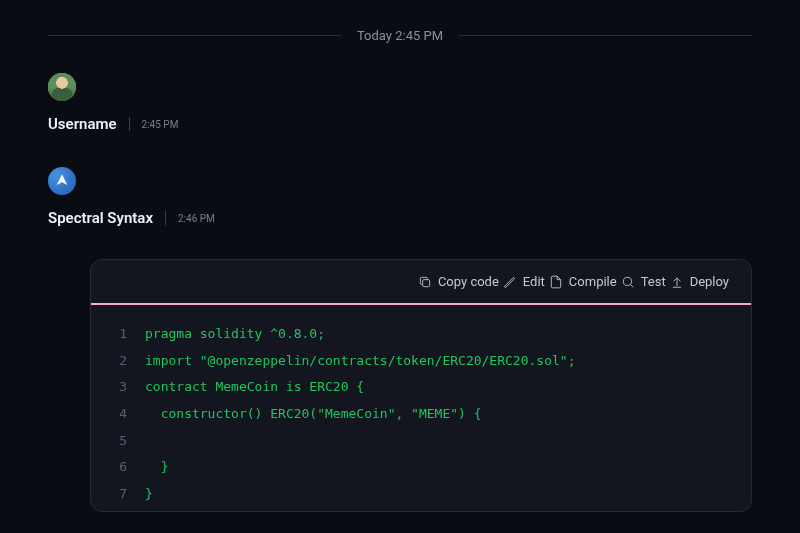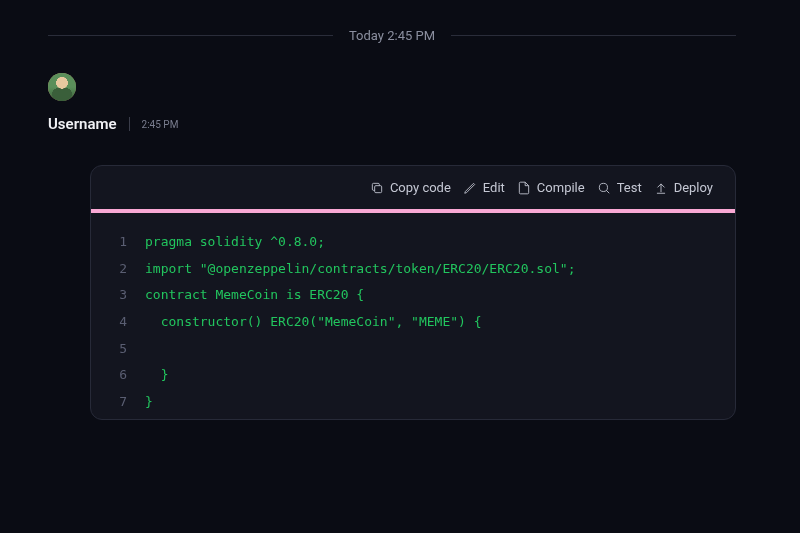--- a/index.html
+++ b/index.html
@@ -6,21 +6,21 @@
   body {
     background: #0a0c14;
     width: 800px;
     height: 533px;
     font-family: -apple-system, BlinkMacSystemFont, "Segoe UI", Roboto, sans-serif;
     color: #e5e7eb;
     overflow: hidden;
     border-radius: 16px;
   }
   .container {
-    padding: 28px 64px 0 48px;
+    padding: 28px 48px 0 48px;
   }
   .date-divider {
     display: flex;
     align-items: center;
     gap: 16px;
     margin-bottom: 28px;
   }
   .date-divider .line {
     flex: 1;
     height: 1px;
@@ -97,23 +97,23 @@
   .code-block {
     margin-left: 42px;
     background: #13151f;
     border: 1px solid #272a38;
     border-radius: 12px;
     overflow: hidden;
   }
   .code-toolbar {
     display: flex;
     justify-content: flex-end;
-    gap: 12px;
+    gap: 4px;
     padding: 14px 22px;
-    border-bottom: 4px solid #f9a8d4;
+    border-bottom: 2px solid #f9a8d4;
   }
   .tool-btn {
     display: flex;
     align-items: center;
     gap: 6px;
     font-size: 13px;
     color: #c5c8d4;
     cursor: pointer;
   }
   .tool-btn svg {
@@ -160,20 +160,34 @@
     <div class="avatar user"></div>
     <div class="msg-body">
       <div class="msg-header">
         <span class="msg-name">Username</span>
         <span class="msg-sep"></span>
         <span class="msg-time">2:45 PM</span>
       </div>
     </div>
   </div>
 
+  <div class="message">
+    <div class="avatar bot">
+      <svg viewBox="0 0 24 24">
+        <path d="M12 2 L20 18 L12 14 L4 18 Z" fill="#ffffff" opacity="0.95"></path>
+      </svg>
+    </div>
+    <div class="msg-body">
+      <div class="msg-header">
+        <span class="msg-name">Spectral Syntax</span>
+        <span class="msg-sep"></span>
+        <span class="msg-time">2:46 PM</span>
+      </div>
+    </div>
+  </div>
 
   <div class="code-block">
     <div class="code-toolbar">
       <div class="tool-btn">
         <svg viewBox="0 0 24 24">
             <rect x="8" y="8" width="12" height="12" rx="2"></rect>
             <path d="M16 8 V6 a2 2 0 0 0 -2 -2 H6 a2 2 0 0 0 -2 2 v8 a2 2 0 0 0 2 2 h2"></path>
           </svg>
         <span>Copy code</span>
       </div>

